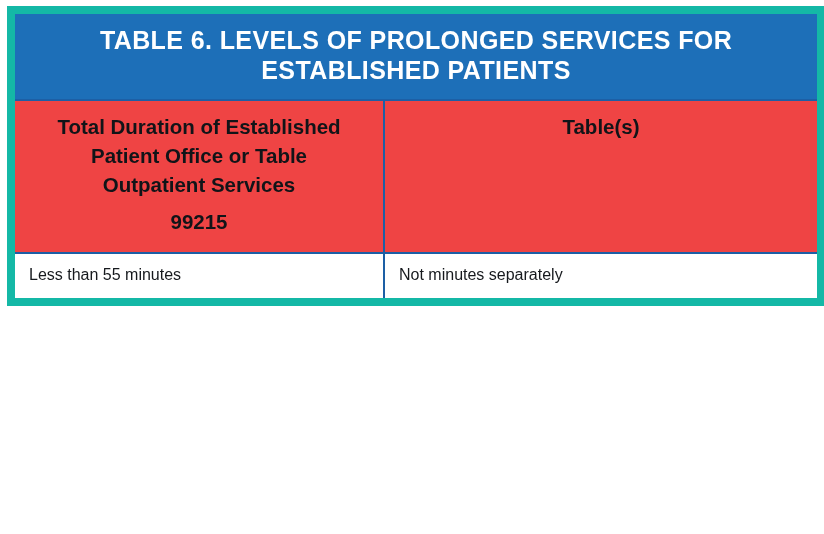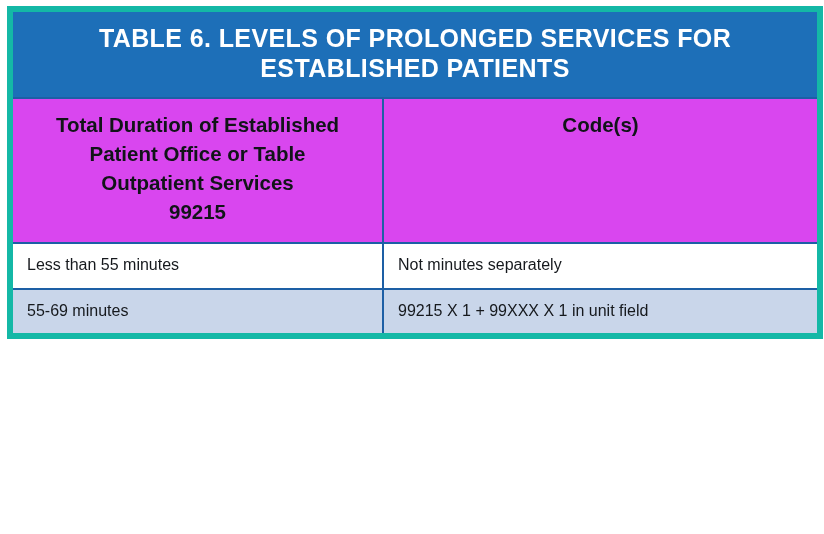--- a/index.html
+++ b/index.html
@@ -16,49 +16,50 @@
   .table-wrap {
     box-sizing: border-box;
     width: 824px;
     height: 534px;
     padding: 6px 7px 7px 7px;
   }
   table.doc-table {
     width: 810px;
     border-collapse: collapse;
     table-layout: fixed;
-    border: 6px solid #14b8a6;
+    border: 8px solid #14b8a6;
   }
   table.doc-table col.c1 { width: 373px; }
   table.doc-table col.c2 { width: 437px; }
 
   .title-cell {
     background: #1d6fb8;
     color: #ffffff;
     text-align: center;
     font-size: 25px;
     font-weight: bold;
     letter-spacing: 0.4px;
     line-height: 1.18;
     padding: 12px 28px 14px 28px;
     border: 2px solid #1d5fa5;
     text-transform: uppercase;
   }
   .head-cell {
-    background: #d946ef;
+    background: #ef4444;
     color: #111418;
     font-size: 20.5px;
     font-weight: bold;
     line-height: 1.42;
     vertical-align: top;
     padding: 11px 14px 16px 14px;
     border: 2px solid #1d5fa5;
   }
   .head-cell .code-line {
     display: block;
+    margin-top: 8px;
   }
   td.body-cell {
     font-size: 16px;
     color: #16191d;
     line-height: 1.33;
     vertical-align: top;
     padding: 10px 14px 12px 14px;
     border: 2px solid #1d5fa5;
     background: #ffffff;
   }
@@ -82,27 +83,23 @@
       <tr>
         <th class="title-cell" colspan="2">Table 6. Levels of Prolonged Services for Established Patients</th>
       </tr>
       <tr>
         <th class="head-cell">
           <span class="cell-text">Total Duration of Established</span>
           <span class="cell-text">Patient Office or Table</span>
           <span class="cell-text">Outpatient Services</span>
           <span class="code-line">99215</span>
         </th>
-        <th class="head-cell">Code(s)</th>
+        <th class="head-cell">Table(s)</th>
       </tr>
     </thead>
     <tbody>
       <tr>
         <td class="body-cell">Less than 55 minutes</td>
         <td class="body-cell">Not minutes separately</td>
       </tr>
-      <tr class="shaded">
-        <td class="body-cell">55-69 minutes</td>
-        <td class="body-cell">99215 X 1 + 99XXX X 1 in unit field</td>
-      </tr>
     </tbody>
   </table>
 </div>
 
 </body></html>

